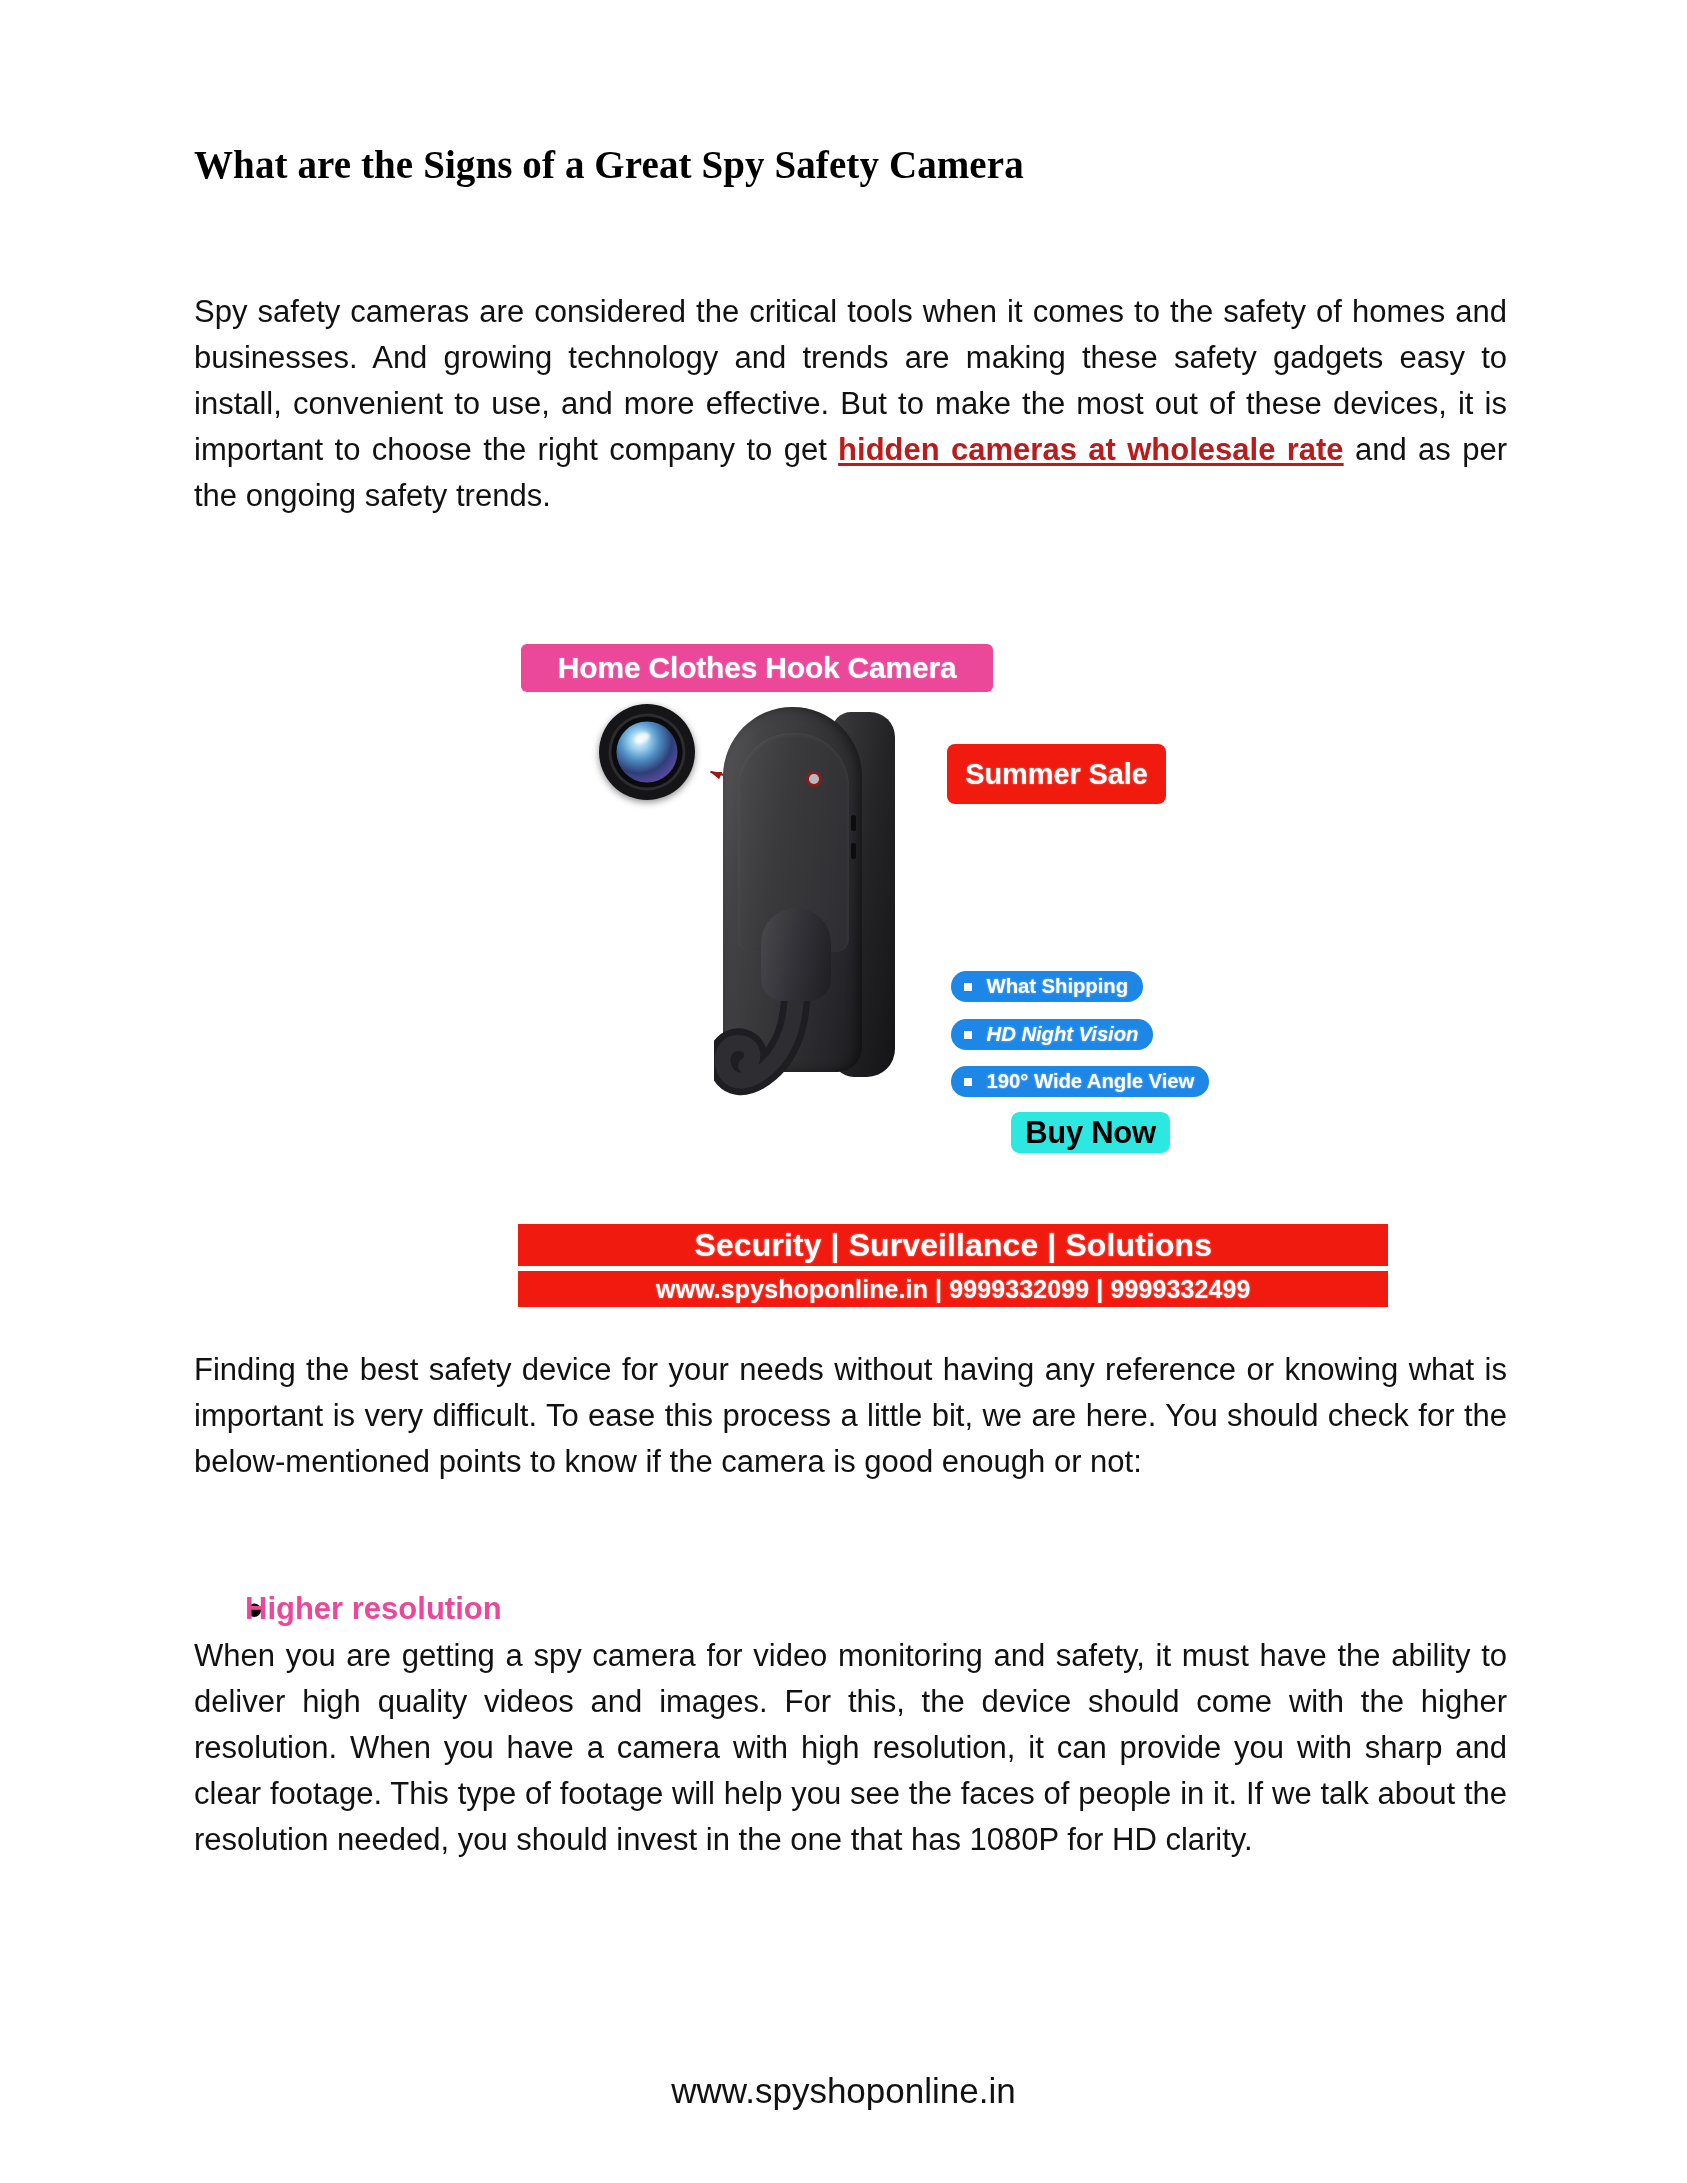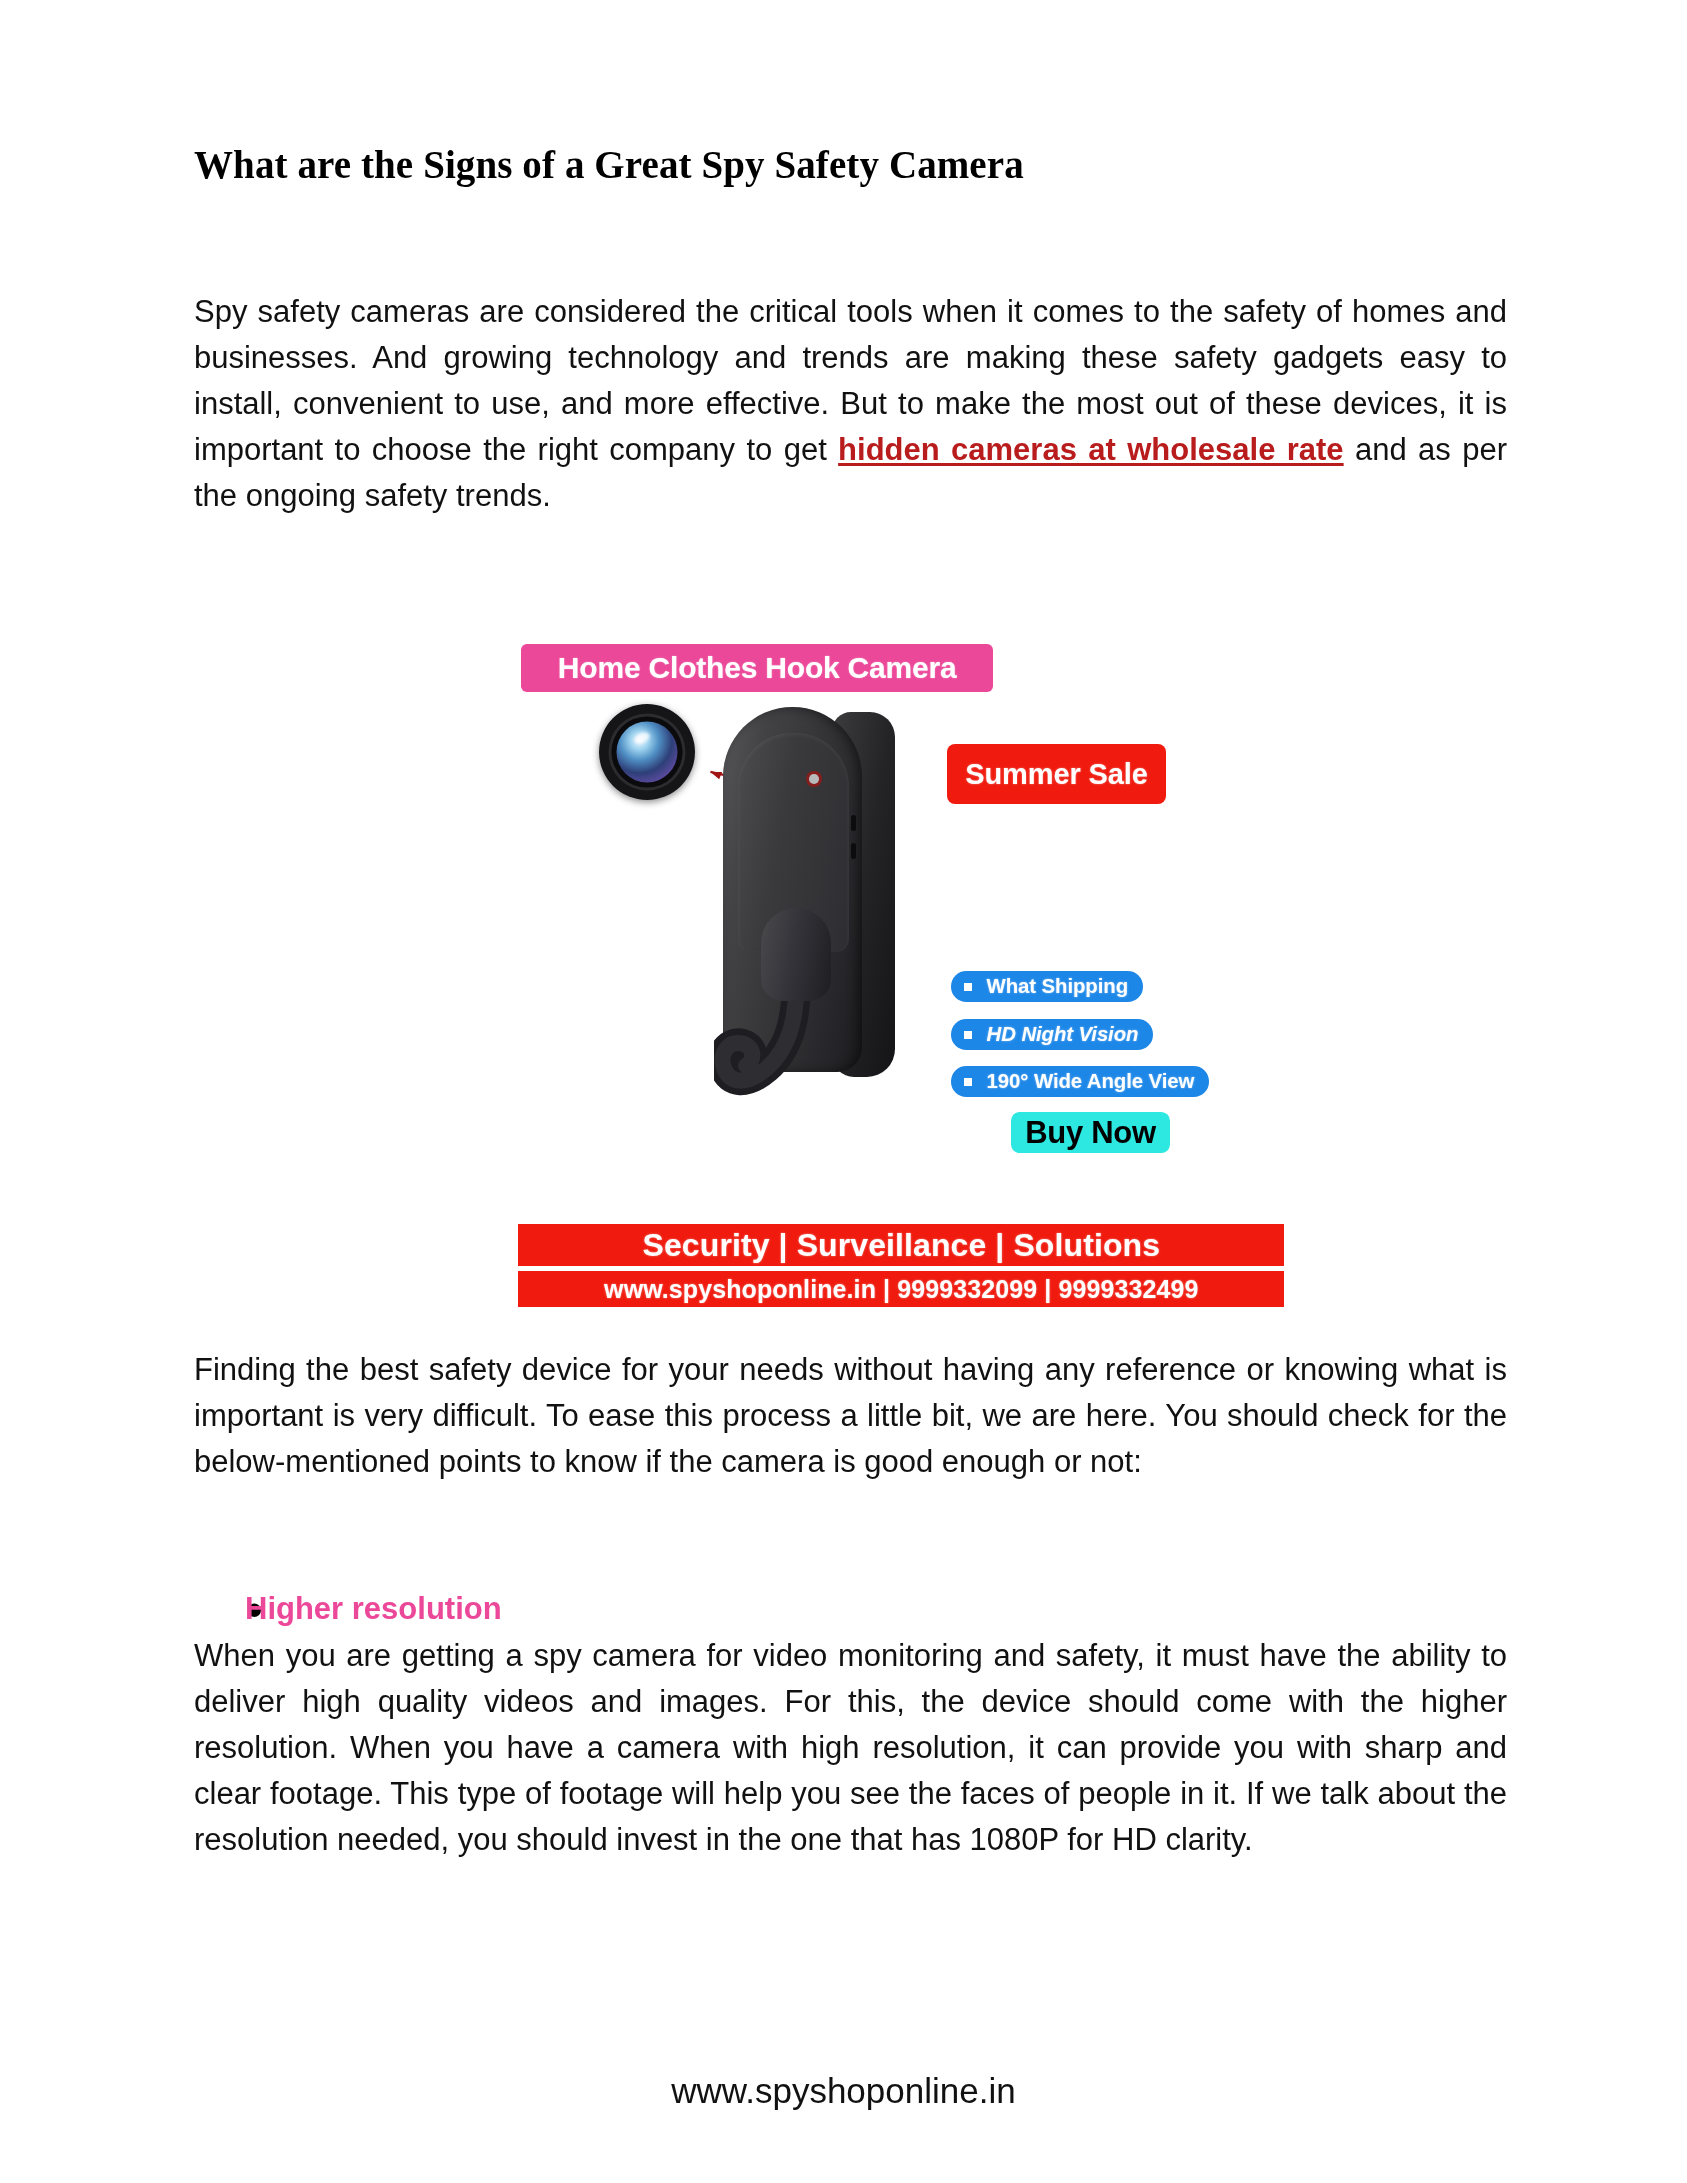--- a/index.html
+++ b/index.html
@@ -322,21 +322,21 @@
     font-weight: bold;
     font-size: 31px;
     letter-spacing: -0.3px;
     white-space: nowrap;
   }
 
   
   .strip {
     position: absolute;
     left: 7.3px;
-    width: 766px;
+    width: 870px;
     background: #f01a0e;
     color: #ffffff;
     font-weight: bold;
     display: flex;
     align-items: center;
     justify-content: center;
     white-space: nowrap;
     text-shadow: 0 0 2.2px rgba(255,255,255,0.5);
   }
   .strip-top {

